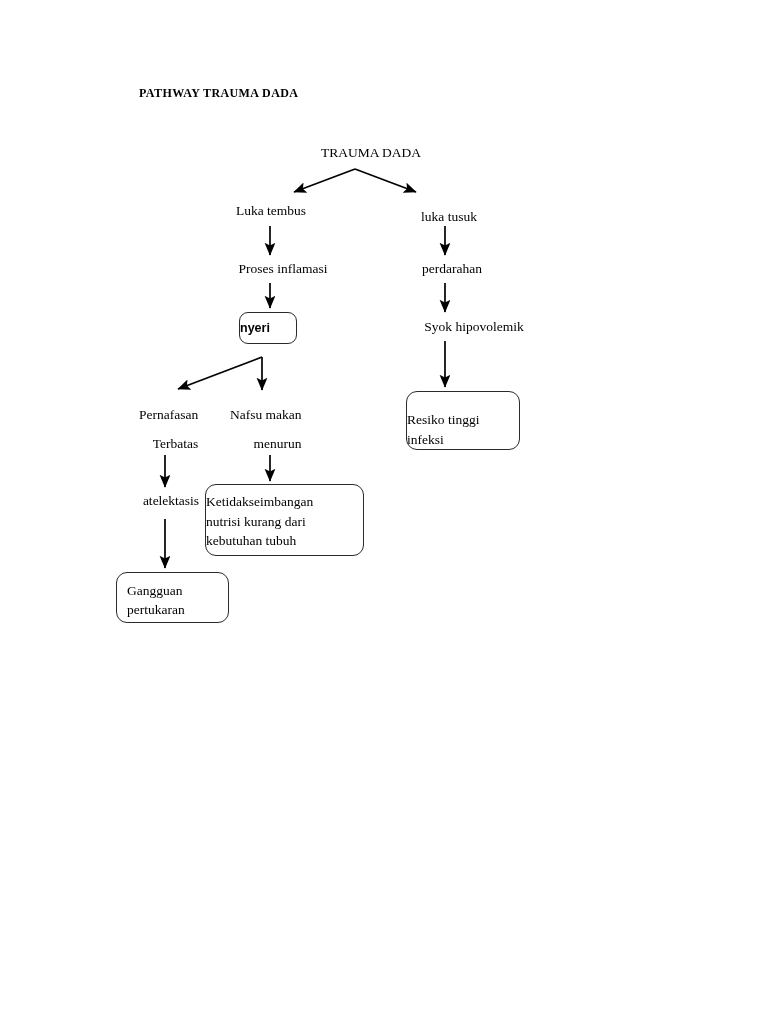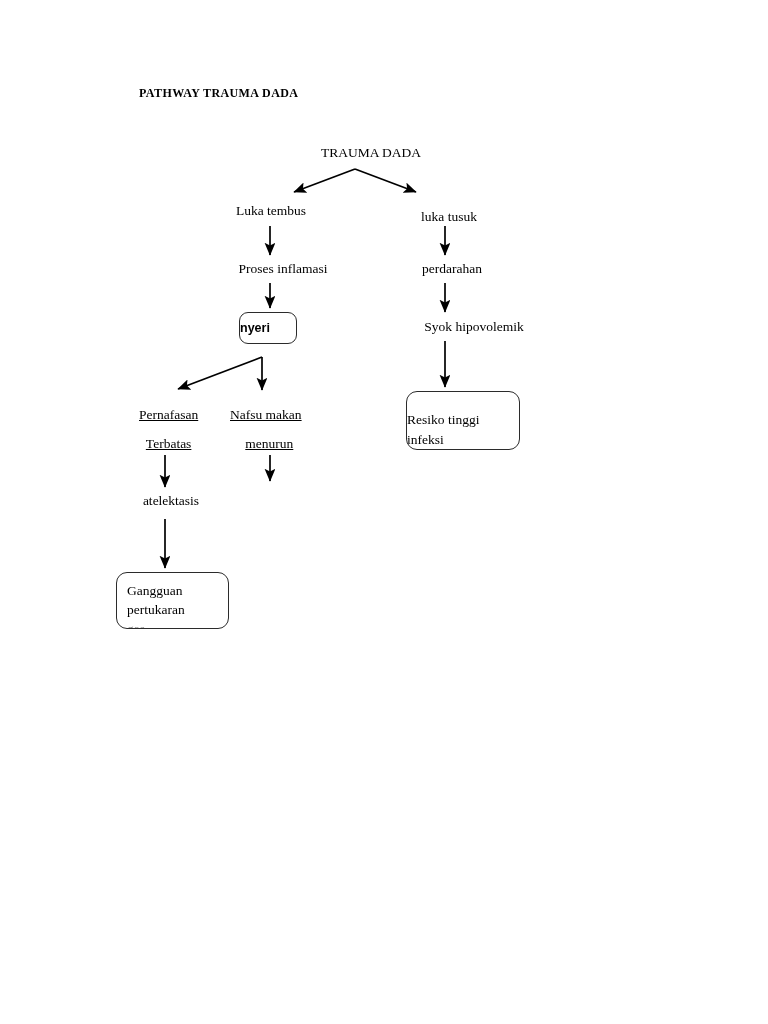--- a/index.html
+++ b/index.html
@@ -39,22 +39,21 @@
   }
   .node-text.centered {
     transform: translateX(-50%);
     text-align: center;
   }
   .two-line {
     position: absolute;
     font-size: 13.5px;
     line-height: 29px;
     white-space: nowrap;
-    text-align: center;
-    text-decoration: underline;
+    text-align: right;
   }
   .rbox {
     position: absolute;
     border: 1.2px solid #2b2b2b;
     border-radius: 11px;
     background: #ffffff;
     box-sizing: border-box;
     overflow: hidden;
   }
   .rbox .rbox-text {
@@ -88,21 +87,21 @@
     left: 205px;
     top: 484px;
     width: 159px;
     height: 72px;
     padding-top: 7px;
   }
   .rbox.box-gangguan {
     left: 116px;
     top: 572px;
     width: 113px;
-    height: 57px;
+    height: 51px;
     padding: 8px 0 0 10px;
   }
   .rbox.box-gangguan .rbox-text {
     text-align: left;
     line-height: 19px;
   }
   .clipped-line {
     display: block;
     color: #7d7d7d;
   }
@@ -175,20 +174,25 @@
     <span>Terbatas</span>
   </div>
 
   <div class="two-line" style="left:230px; top:400px;">
     <span>Nafsu makan</span><br>
     <span style="margin-left:7px;">menurun</span>
   </div>
 
   <div class="node-text centered" style="left:171px; top:494px;">atelektasis</div>
 
+  <div class="rbox box-nutrisi">
+    <span class="rbox-text">Ketidakseimbangan</span>
+    <span class="rbox-text">nutrisi kurang dari</span>
+    <span class="rbox-text">kebutuhan tubuh</span>
+  </div>
 
   <div class="rbox box-gangguan">
     <span class="rbox-text">Gangguan</span>
     <span class="rbox-text">pertukaran</span>
     <span class="rbox-text clipped-line">gas</span>
   </div>
 
 </div>
 
 </body></html>

